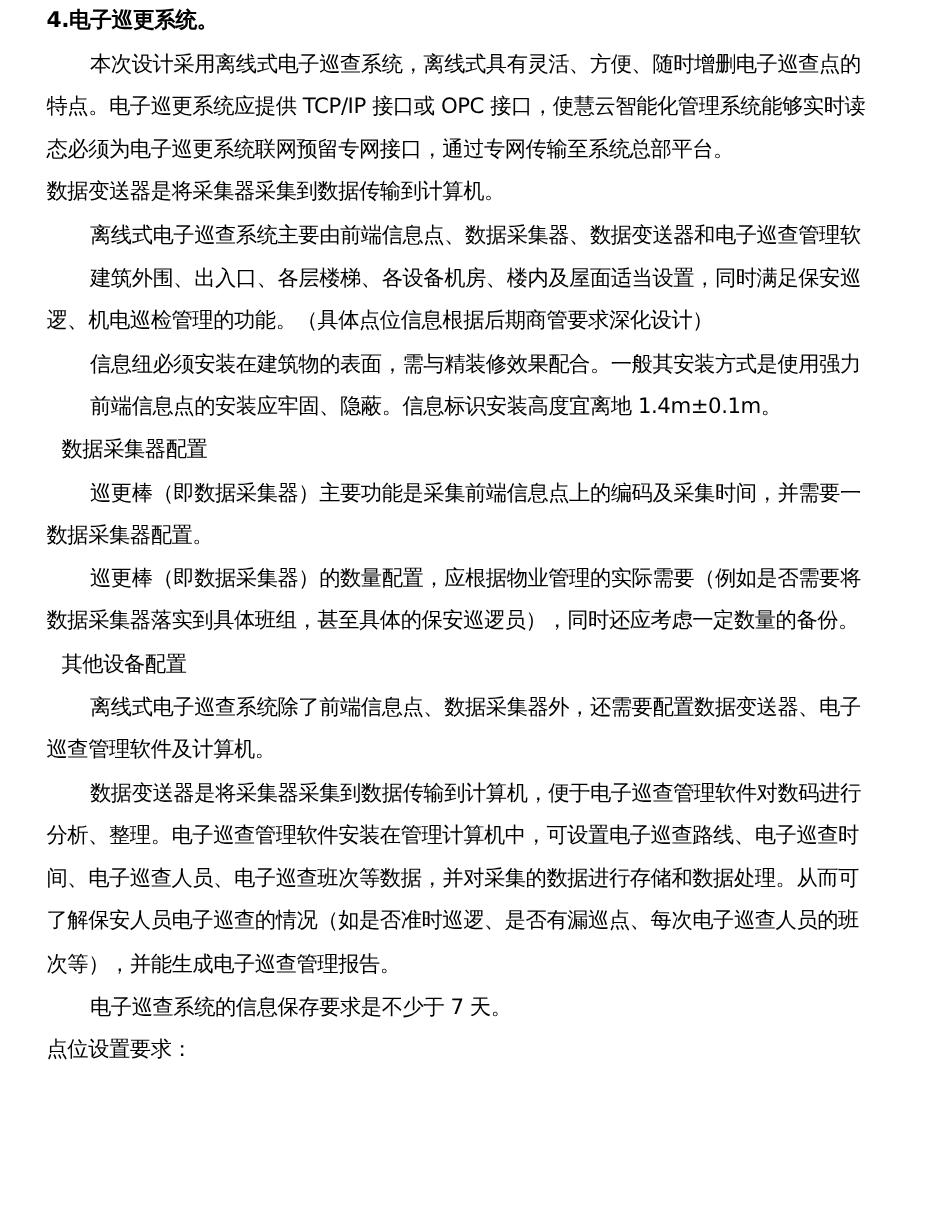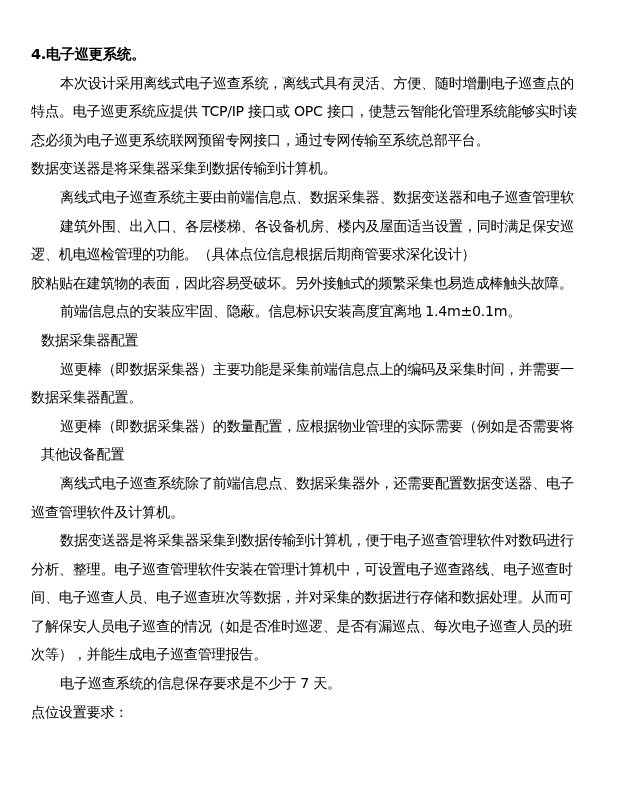--- a/index.html
+++ b/index.html
@@ -8,43 +8,44 @@
     font-family: "DejaVu Sans", "Liberation Sans", sans-serif;
     color: #000000;
   }
   .doc {
     position: absolute; left: 31px; top: 0; width: 566px;
     font-size: 14.2px; letter-spacing: -0.3px;
   }
   .line {
     height: 28.6px; line-height: 28.6px; white-space: nowrap;
   }
-  .title { font-weight: bold; font-size: 14.5px; margin-top: 40px; }
+  .title { font-weight: bold; font-size: 14.5px; }
   .indent { padding-left: 29px; }
   .sub { padding-left: 10px; }
 </style>
 </head>
 <body>
 
 <div class="doc">
   <div class="line title">4.电子巡更系统。</div>
   <div id="lines">
       <div class="line indent">本次设计采用离线式电子巡查系统，离线式具有灵活、方便、随时增删电子巡查点的</div>
       <div class="line ">特点。电子巡更系统应提供 TCP/IP 接口或 OPC 接口，使慧云智能化管理系统能够实时读</div>
       <div class="line ">态必须为电子巡更系统联网预留专网接口，通过专网传输至系统总部平台。</div>
       <div class="line ">数据变送器是将采集器采集到数据传输到计算机。</div>
       <div class="line indent">离线式电子巡查系统主要由前端信息点、数据采集器、数据变送器和电子巡查管理软</div>
       <div class="line indent">建筑外围、出入口、各层楼梯、各设备机房、楼内及屋面适当设置，同时满足保安巡</div>
       <div class="line ">逻、机电巡检管理的功能。（具体点位信息根据后期商管要求深化设计）</div>
-      <div class="line ">胶粘贴在建筑物的表面，因此容易受破坏。另外接触式的频繁采集也易造成棒触头故障。</div>
+      <div class="line indent">信息纽必须安装在建筑物的表面，需与精装修效果配合。一般其安装方式是使用强力</div>
       <div class="line indent">前端信息点的安装应牢固、隐蔽。信息标识安装高度宜离地 1.4m±0.1m。</div>
       <div class="line sub">数据采集器配置</div>
       <div class="line indent">巡更棒（即数据采集器）主要功能是采集前端信息点上的编码及采集时间，并需要一</div>
       <div class="line ">数据采集器配置。</div>
       <div class="line indent">巡更棒（即数据采集器）的数量配置，应根据物业管理的实际需要（例如是否需要将</div>
+      <div class="line ">数据采集器落实到具体班组，甚至具体的保安巡逻员），同时还应考虑一定数量的备份。</div>
       <div class="line sub">其他设备配置</div>
       <div class="line indent">离线式电子巡查系统除了前端信息点、数据采集器外，还需要配置数据变送器、电子</div>
       <div class="line ">巡查管理软件及计算机。</div>
       <div class="line indent">数据变送器是将采集器采集到数据传输到计算机，便于电子巡查管理软件对数码进行</div>
       <div class="line ">分析、整理。电子巡查管理软件安装在管理计算机中，可设置电子巡查路线、电子巡查时</div>
       <div class="line ">间、电子巡查人员、电子巡查班次等数据，并对采集的数据进行存储和数据处理。从而可</div>
       <div class="line ">了解保安人员电子巡查的情况（如是否准时巡逻、是否有漏巡点、每次电子巡查人员的班</div>
       <div class="line ">次等），并能生成电子巡查管理报告。</div>
       <div class="line indent">电子巡查系统的信息保存要求是不少于 7 天。</div>
       <div class="line ">点位设置要求：</div>

